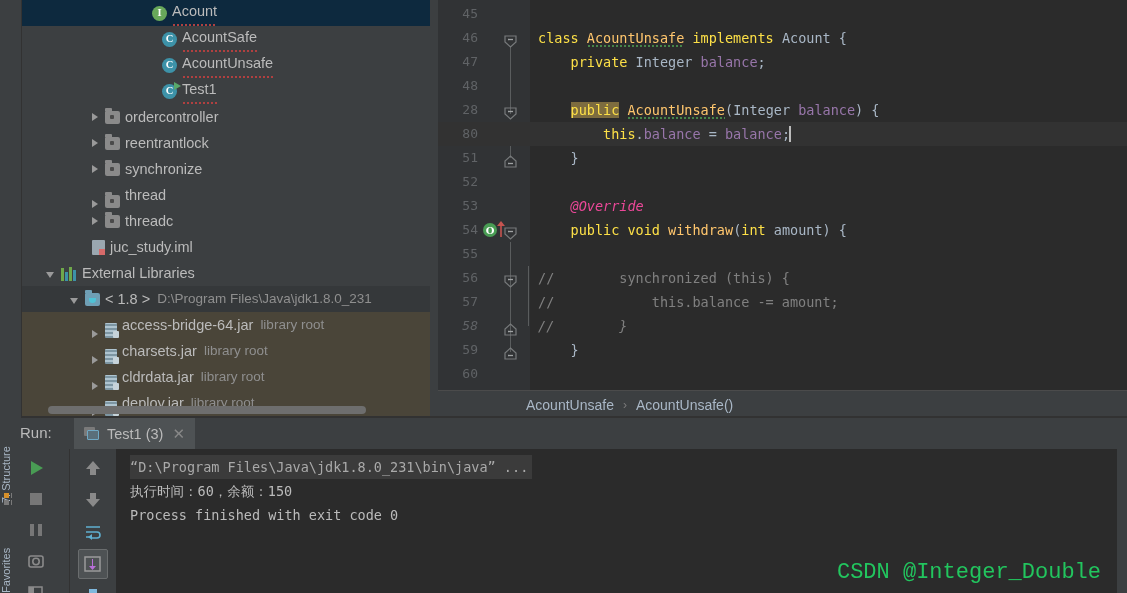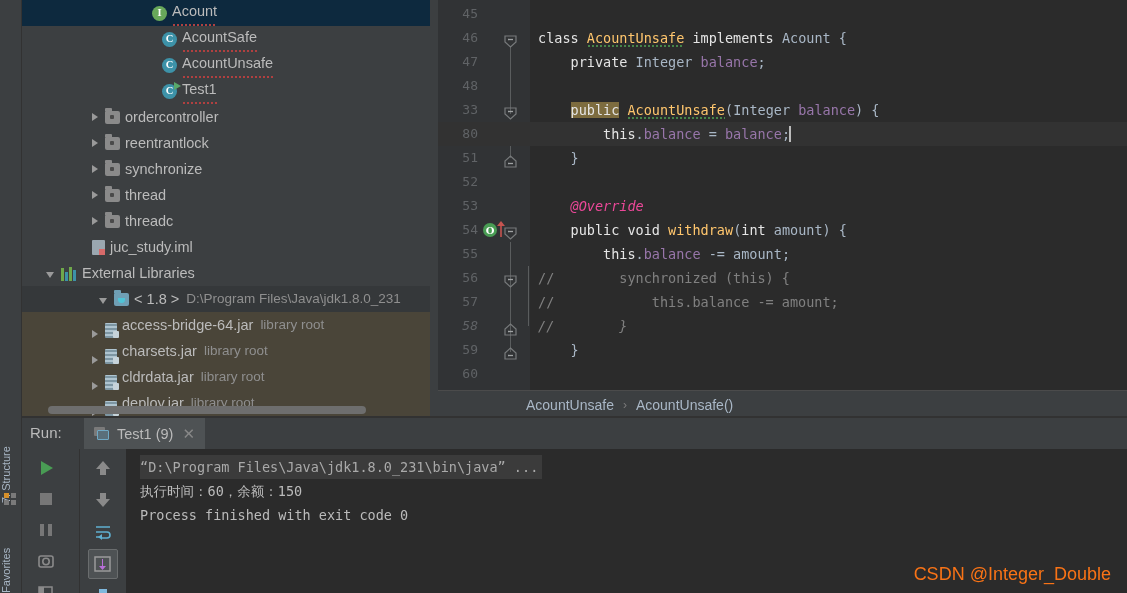--- a/index.html
+++ b/index.html
@@ -144,21 +144,21 @@
   .ctext {
     position: absolute; left: 100px; white-space: pre;
     color: #a9b7c6;
   }
   .fold {
     position: absolute; left: 66px; top: 5px; width: 13px; height: 13px;
   }
   .fold-line {
     position: absolute; left: 72px; width: 1px; background: #5a5d5e;
   }
-  .kw   { color: #e5e5e5; }
+  .kw   { color: #fde047; }
   .cls2 { color: #ffc66d; }
   .fld  { color: #9876aa; }
   .cmt  { color: #808080; }
   .ann  { color: #ec4899; font-style: italic; }
   .txt  { color: #a9b7c6; }
   .hl-occurrence { background: #7d6c3f; }
   .underline-err {
     background-image: radial-gradient(circle closest-side, #46854a 45%, transparent 50%);
     background-size: 4px 4px; background-repeat: repeat-x; background-position: 0 100%;
     padding-bottom: 2px;
@@ -177,21 +177,21 @@
   .bc-sep { color: #7a7a7a; margin: 0 9px; font-size: 12px; }
   .editor-leftborder {
     position:absolute; left:0; top:0; width:3px; height:390px; background:#4b6eaf;
   }
   .gutter-mark {
     position: absolute; left: 44px; width: 26px; height: 18px;
   }
 
   
   .run-panel {
-    position: absolute; left: 22px; top: 418px; width: 1105px; height: 175px;
+    position: absolute; left: 12px; top: 418px; width: 1105px; height: 175px;
     background: #3c3f41;
   }
   .run-header {
     position: absolute; left: 0; top: 0; width: 1105px; height: 31px;
     background: #3c3f41;
   }
   .run-label {
     position: absolute; left: 8px; top: 6px; color: #bbbbbb; font-size: 15px;
   }
   .run-tab {
@@ -231,21 +231,21 @@
   .tbtn2.sel { background: #4e5254; border: 1px solid #6a6d6e; border-radius: 2px; }
   .console {
     position: absolute; left: 104px; top: 31px; width: 1001px; height: 144px;
     background: #2b2b2b; padding: 6px 0 0 14px;
     font-family: "DejaVu Sans Mono", monospace; font-size: 13.5px; color: #bbbbbb;
   }
   .console-line { height: 24px; line-height: 24px; white-space: pre; }
   .console-line.cmd { color: #a9a9a9; background: #3b3b3b; display:inline-block; padding-right:4px;}
   .watermark {
     position: absolute; right: 16px; bottom: 8px;
-    color: #f97316; font-size: 18px; font-family: Liberation Sans, sans-serif;
+    color: #22c55e; font-size: 22px; font-family: Liberation Mono, monospace;
   }
   .divider-h {
     position: absolute; left: 22px; top: 416px; width: 1105px; height: 2px;
     background: #323232;
   }
 </style>
 </head>
 <body>
 
 <div class="app">
@@ -301,21 +301,21 @@
           </span>
           <span class="lbl">reentrantlock</span>
         </div>
         <div class="tree-row" style="padding-left: 70px;">
           <span class="arrow"></span>
           <span class="ico">
             <span class="folder-ico"></span>
           </span>
           <span class="lbl">synchronize</span>
         </div>
-        <div class="tree-row" style="padding-left: 70px;">
+        <div class="tree-row" style="padding-left: 70px; align-items: flex-end;">
           <span class="arrow"></span>
           <span class="ico">
             <span class="folder-ico"></span>
           </span>
           <span class="lbl">thread</span>
         </div>
         <div class="tree-row" style="padding-left: 70px;">
           <span class="arrow"></span>
           <span class="ico">
             <span class="folder-ico"></span>
@@ -333,21 +333,21 @@
           <span class="ico">
             <span class="extlib-ico">
               <i style="height:13px;background:#6fa84b"></i>
               <i style="height:9px;background:#3d92a8"></i>
               <i style="height:14px;background:#6fa84b"></i>
               <i style="height:11px;background:#3d92a8"></i>
             </span>
           </span>
           <span class="lbl">External Libraries</span>
         </div>
-        <div class="tree-row jdkrow" style="padding-left: 48px; justify-content: center;">
+        <div class="tree-row jdkrow" style="padding-left: 48px;">
           <span class="arrow down"></span>
           <span class="ico">
             <span class="folder-ico lib"></span>
           </span>
           <span class="lbl">&lt; 1.8 &gt;</span>
           <span class="sublbl">D:\Program Files\Java\jdk1.8.0_231</span>
         </div>
         <div class="tree-row libhl" style="padding-left: 70px;">
           <span class="arrow"></span>
           <span class="ico">
@@ -407,21 +407,21 @@
         </div>
         <div class="cl" style="top: 50px;">
           <span class="lnum">47</span>
           <span class="ctext">    <span class="kw">private</span> <span class="txt">Integer</span> <span class="fld">balance</span>;</span>
         </div>
         <div class="cl" style="top: 74px;">
           <span class="lnum">48</span>
           <span class="ctext"></span>
         </div>
         <div class="cl" style="top: 98px;">
-          <span class="lnum">33</span>
+          <span class="lnum">28</span>
           <span class="fold"><svg width="13" height="13" viewBox="0 0 13 13">
               <path d="M1 1 h11 v6 l-5.5 5 l-5.5 -5 z" fill="none" stroke="#787b7c" stroke-width="1.2"></path>
               <path d="M4 4.5 h5" stroke="#a0a3a4" stroke-width="1.3"></path>
             </svg></span>
           <span class="ctext">    <span class="kw hl-occurrence">public</span> <span class="cls2 underline-err">AcountUnsafe</span>(<span class="txt">Integer</span> <span class="fld">balance</span>) {</span>
         </div>
         <div class="cl curline" style="top: 122px;">
           <span class="lnum">80</span>
           <span class="ctext">        <span class="kw">this</span>.<span class="fld">balance</span> = <span class="fld">balance</span>;<span class="caret"></span></span>
         </div>
@@ -450,21 +450,20 @@
           <span class="gutter-mark" style="top: 3px;"><svg width="26" height="18" viewBox="0 0 26 18">
               <circle cx="8" cy="9" r="7" fill="#499c54"></circle>
               <text x="8" y="13" font-size="10" font-family="DejaVu Serif, serif" fill="#ffffff" text-anchor="middle" font-weight="bold">O</text>
               <path d="M19 16 V3" stroke="#c75450" stroke-width="1.6"></path>
               <polygon points="19,0 23,5 15,5" fill="#c75450"></polygon>
             </svg></span>
           <span class="ctext">    <span class="kw">public</span> <span class="kw">void</span> <span class="cls2">withdraw</span>(<span class="kw">int</span> <span class="txt">amount</span>) {</span>
         </div>
         <div class="cl" style="top: 242px;">
           <span class="lnum">55</span>
-          <span class="ctext">        <span class="kw">this</span>.<span class="fld">balance</span> -= <span class="txt">amount</span>;</span>
         </div>
         <div class="cl" style="top: 266px;">
           <span class="lnum">56</span>
           <span class="fold"><svg width="13" height="13" viewBox="0 0 13 13">
               <path d="M1 1 h11 v6 l-5.5 5 l-5.5 -5 z" fill="none" stroke="#787b7c" stroke-width="1.2"></path>
               <path d="M4 4.5 h5" stroke="#a0a3a4" stroke-width="1.3"></path>
             </svg></span>
           <span class="ctext"><span class="cmt">//        synchronized (this) {</span></span>
         </div>
         <div class="cl" style="top: 290px;">
@@ -503,21 +502,21 @@
   <div class="divider-h"></div>
 
   <div class="run-panel">
     <div class="run-header">
       <div class="run-label">Run:</div>
       <div class="run-tab">
         <span class="run-tab-icon">
           <span class="back"></span>
             <span class="front"></span>
         </span>
-        <span class="run-tab-label">Test1 (9)</span>
+        <span class="run-tab-label">Test1 (3)</span>
         <span class="run-tab-close">✕</span>
       </div>
     </div>
 
     <div class="run-toolbar">
       <div class="tbtn" style="top:6px">
         <svg width="18" height="18" viewBox="0 0 18 18">
           <polygon points="4,2 16,9 4,16" fill="#499c54"></polygon>
         </svg>
       </div>

